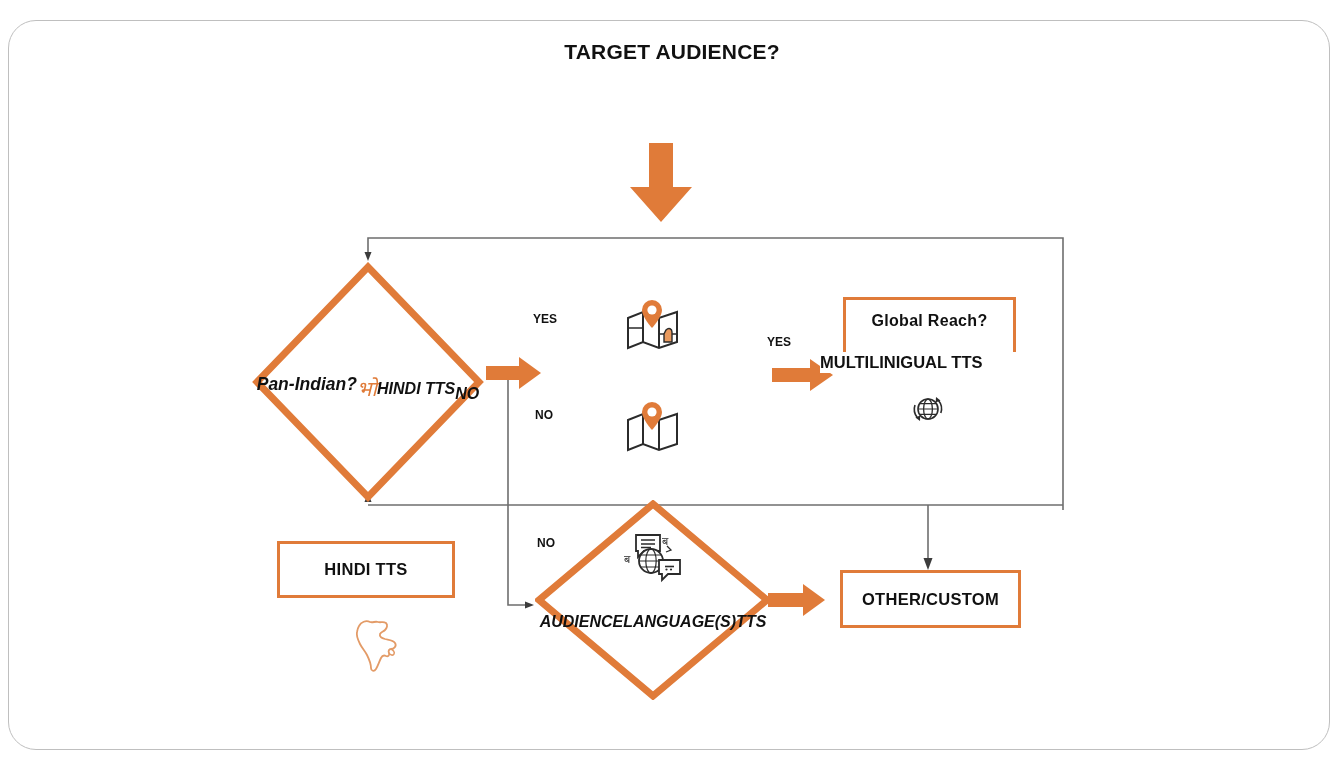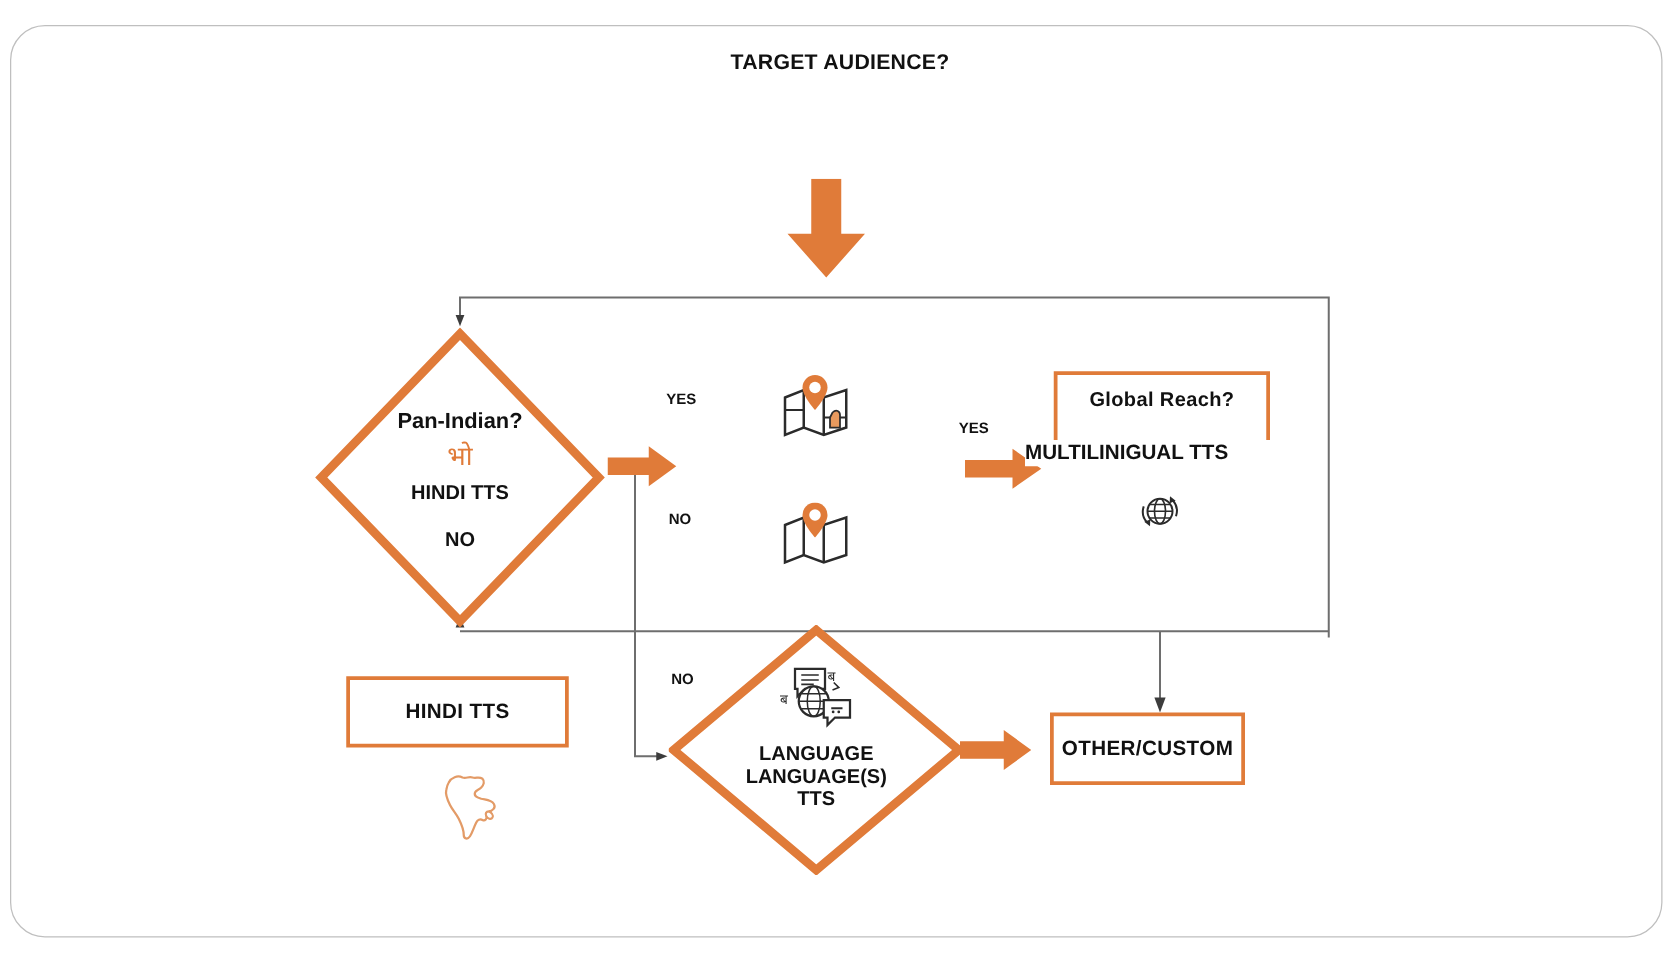--- a/index.html
+++ b/index.html
@@ -35,21 +35,21 @@
     font-weight: bold;
     white-space: nowrap;
     letter-spacing: 0.2px;
   }
   
   #header-title {
     left: 0;
     top: 40px;
     width: 1344px;
     text-align: center;
-    font-size: 17px;
+    font-size: 21px;
     white-space: normal;
   }
   
   #title-box {
     position: absolute;
     left: 481px;
     top: 76px;
     width: 364px;
     height: 57px;
     border: 3px solid #E07B39;
@@ -80,24 +80,24 @@
     box-sizing: border-box;
   }
   .diamond .shape {
     position: absolute;
     inset: 0;
   }
   .diamond .content {
     position: absolute;
     inset: 0;
     display: flex;
-    flex-direction: column;
     align-items: center;
     justify-content: center;
     text-align: center;
+    font-style: italic;
   }
   
   #diamond-pan-indian {
     left: 252px;
     top: 262px;
     width: 232px;
     height: 240px;
   }
   #diamond-pan-indian .content { padding-top: 4px; }
   .d-title { font-size: 17.5px; font-weight: bold; color: #111; }
@@ -157,21 +157,21 @@
   }
   #box-hindi-tts {
     left: 277px;
     top: 541px;
     width: 178px;
     height: 57px;
   }
   #box-other-custom {
     left: 840px;
     top: 570px;
-    width: 156px;
+    width: 181px;
     height: 58px;
   }
   
   .edge-label {
     position: absolute;
     font-size: 12px;
     font-weight: bold;
     color: #111111;
   }
   #label-yes-1 { left: 533px; top: 312px; }
@@ -292,21 +292,21 @@
     <path d="M8.4,27.7 a13,13 0 0 1 -2.4,-12.6" fill="none" stroke="#2B2B2B" stroke-width="1.6"></path>
     <path d="M27,7 L31.5,10.6 L26.7,12.5 Z" fill="#2B2B2B"></path>
     <path d="M11,31 L6.4,27.4 L11.2,25.6 Z" fill="#2B2B2B"></path>
   </svg>
 
   <div class="diamond" id="diamond-regional-lang">
     <svg class="shape" viewBox="0 0 236 200" preserveAspectRatio="none">
       <polygon points="118,4 232,100 118,196 4,100" fill="#ffffff" stroke="#E07B39" stroke-width="7"></polygon>
     </svg>
     <div class="content" style="padding-top:44px">
-      <div class="d-sub">LANGUAGE</div>
+      <div class="d-sub">AUDIENCE</div>
       <div class="d-sub">LANGUAGE(S)</div>
       <div class="d-sub">TTS</div>
     </div>
   </div>
 
   <svg class="icon-abs" id="icon-translate" viewBox="0 0 62 52">
     <path d="M14,4 L38,4 L38,20 L22,20 L16,26 L16,20 L14,20 Z" fill="#ffffff" stroke="#2B2B2B" stroke-width="1.8"></path>
     <path d="M19,9 L33,9 M19,13 L33,13 M19,16.5 L29,16.5" stroke="#2B2B2B" stroke-width="1.3"></path>
     <circle cx="29" cy="30" r="12" fill="#ffffff" stroke="#2B2B2B" stroke-width="1.8"></circle>
     <ellipse cx="29" cy="30" rx="5.2" ry="12" fill="none" stroke="#2B2B2B" stroke-width="1.2"></ellipse>

